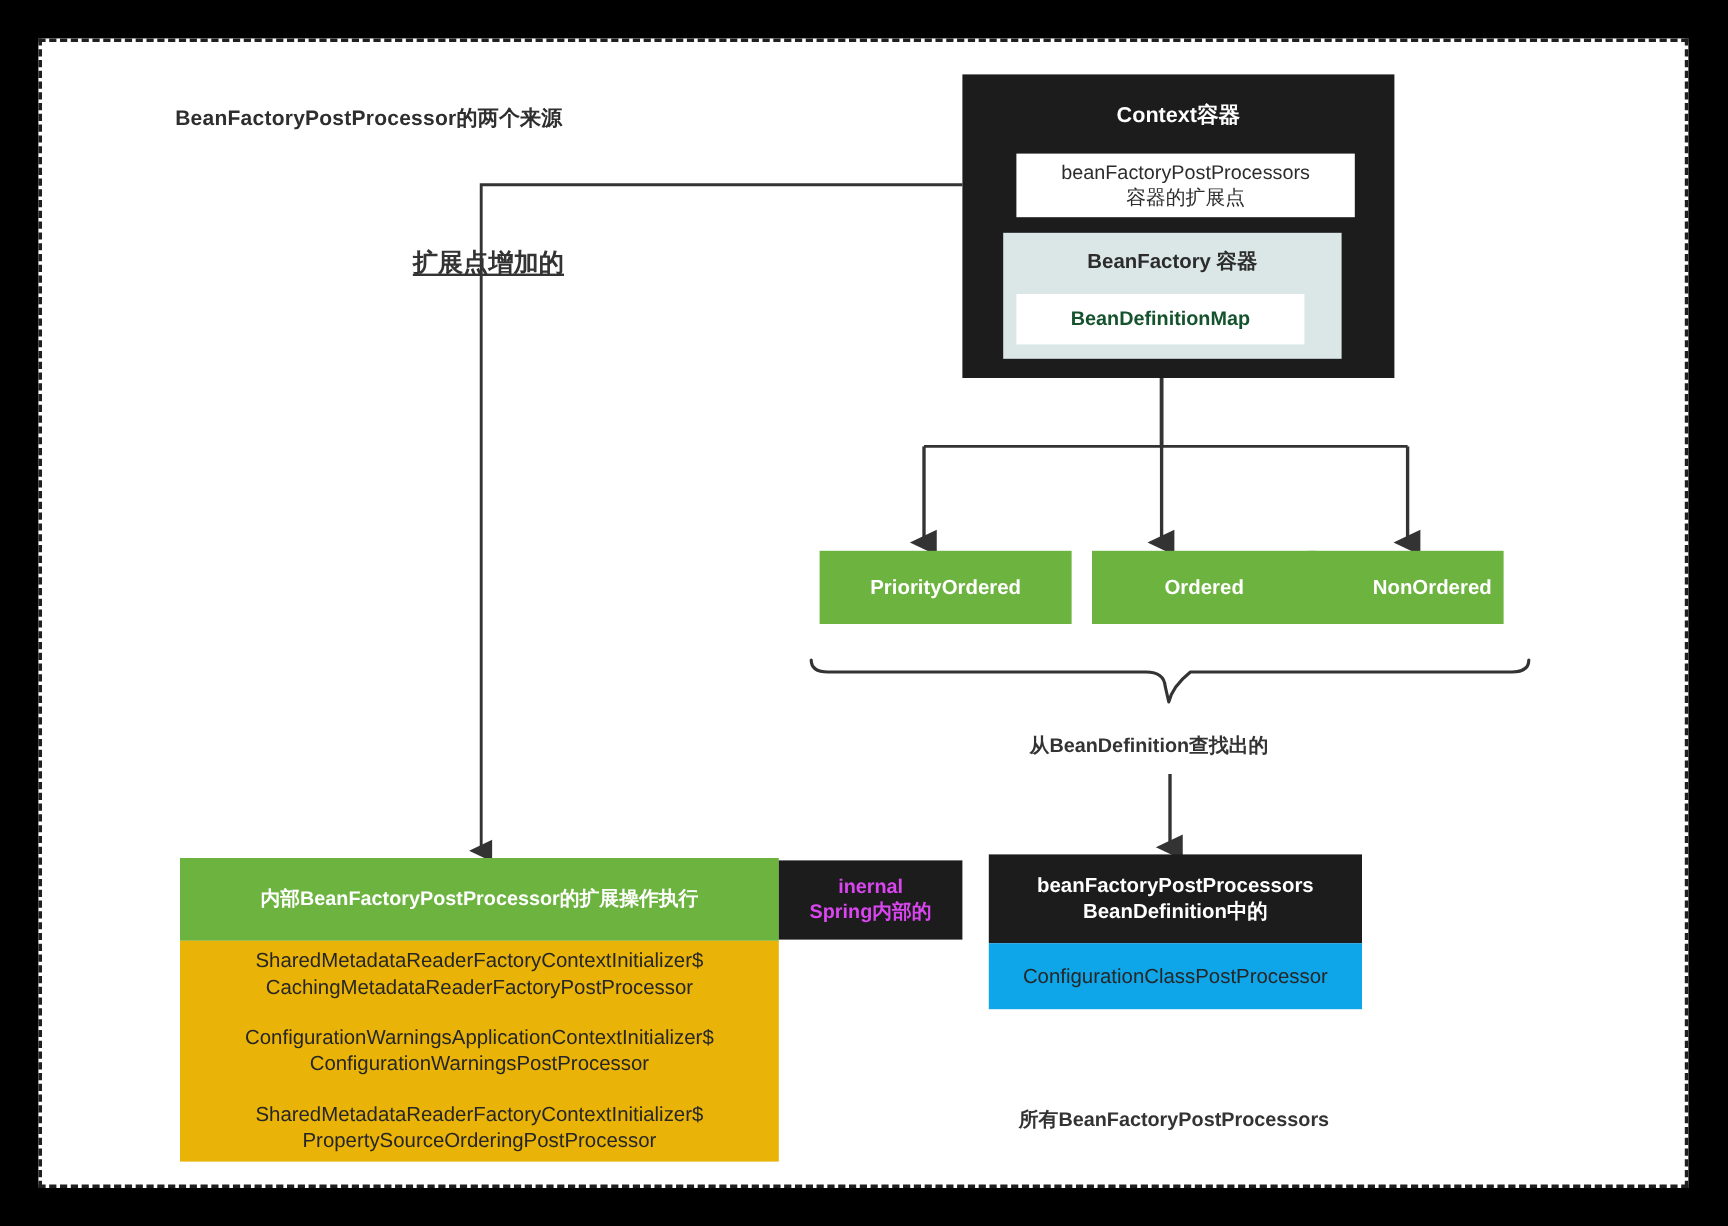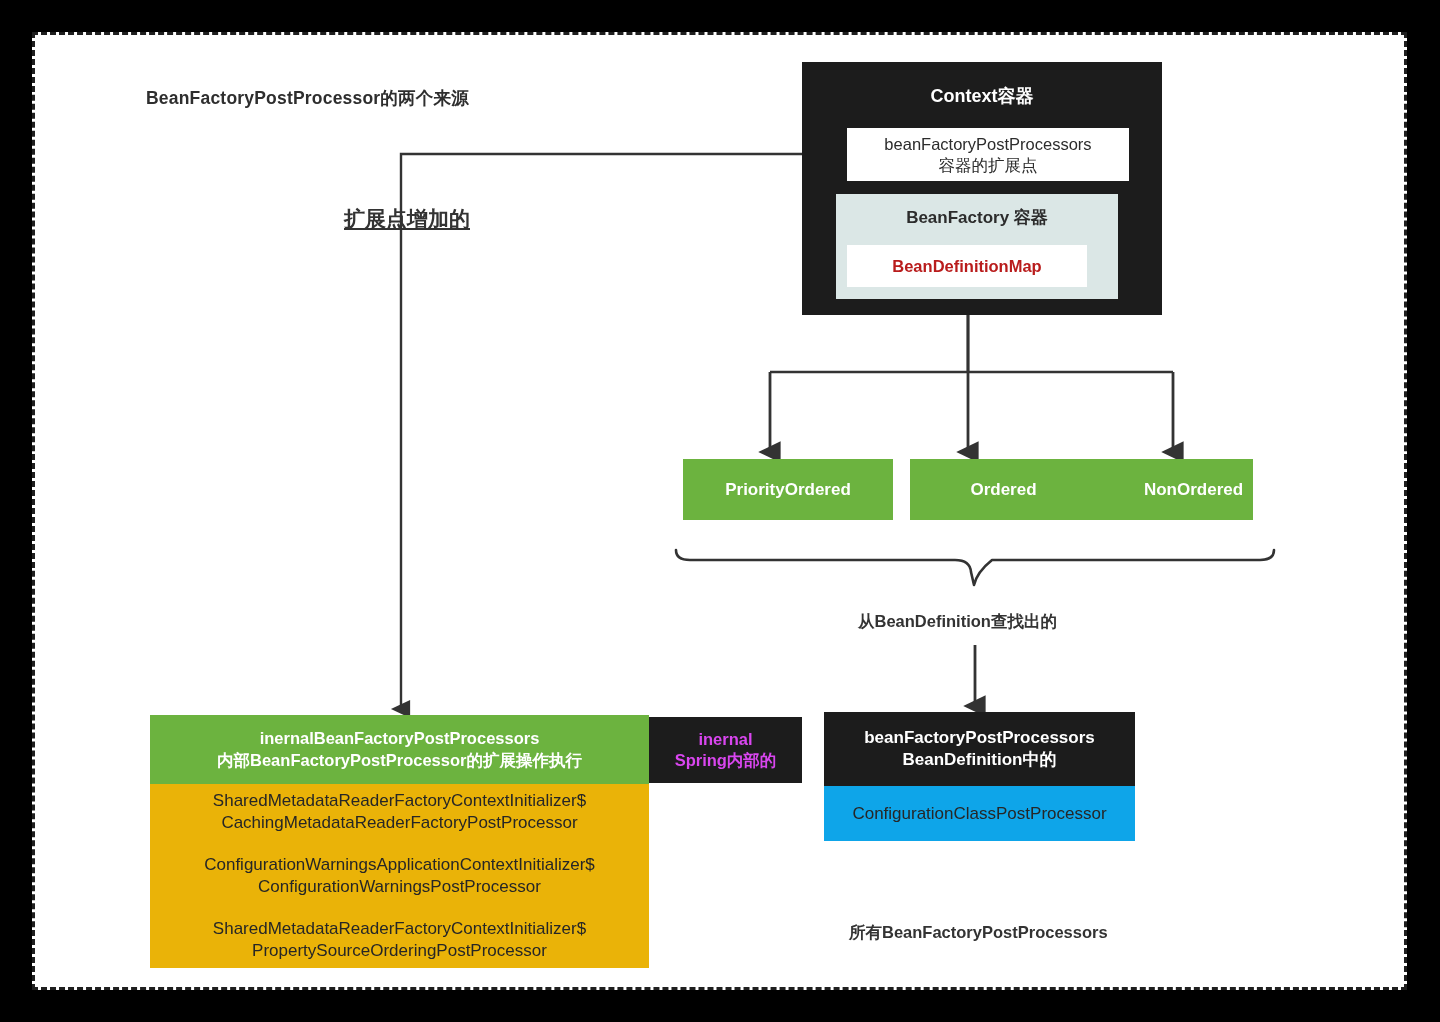--- a/index.html
+++ b/index.html
@@ -101,21 +101,21 @@
   }
   #beandefmap-box {
     left: 847px;
     top: 245px;
     width: 240px;
     height: 42px;
     background: #ffffff;
     display: flex;
     align-items: center;
     justify-content: center;
-    color: #b91c1c;
+    color: #14532d;
     font-size: 16.5px;
     font-weight: bold;
   }
 
   
   .order-box {
     top: 459px;
     height: 61px;
     background: #6cb33f;
     display: flex;
@@ -274,21 +274,20 @@
 
   <div class="node order-box" id="order-priority">PriorityOrdered</div>
   <div class="node order-box" id="order-ordered">Ordered</div>
   <div class="node order-box" id="order-non">NonOrdered</div>
 
   <div class="node float-label" id="label-ext-added">扩展点增加的</div>
   <div class="node float-label" id="label-from-bd">从BeanDefinition查找出的</div>
   <div class="node float-label" id="label-all-bfpp">所有BeanFactoryPostProcessors</div>
 
   <div class="node" id="internal-header">
-    <span>inernalBeanFactoryPostProcessors</span>
     <span>内部BeanFactoryPostProcessor的扩展操作执行</span>
   </div>
 
   <div class="node" id="internal-tag">
     <span>inernal</span>
     <span>Spring内部的</span>
   </div>
 
   <div class="node" id="internal-list">
     <div class="entry">SharedMetadataReaderFactoryContextInitializer$

